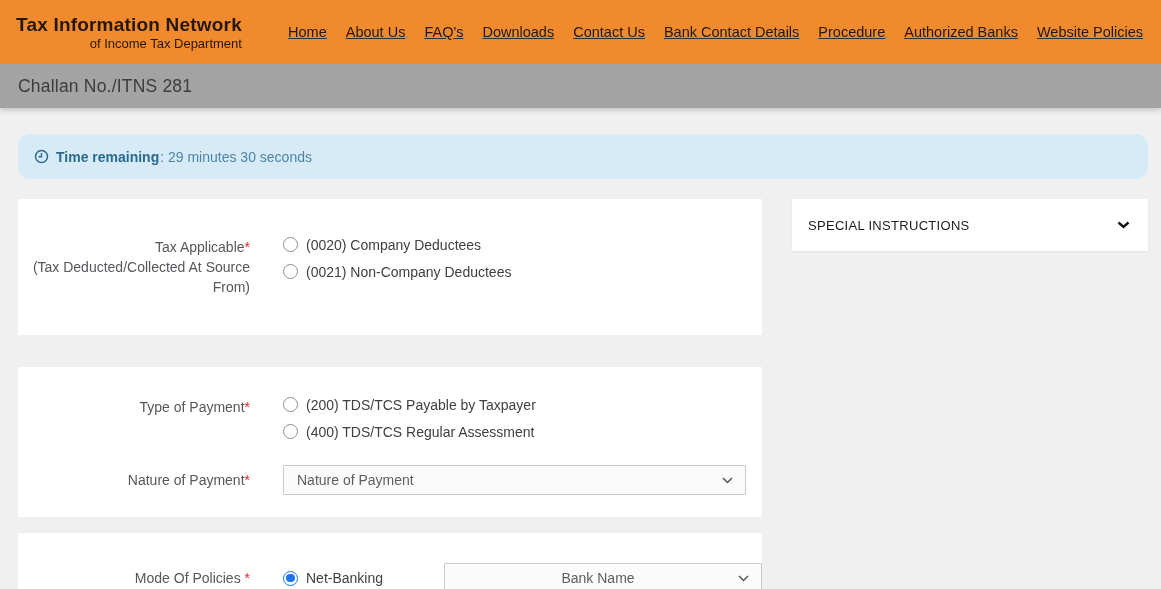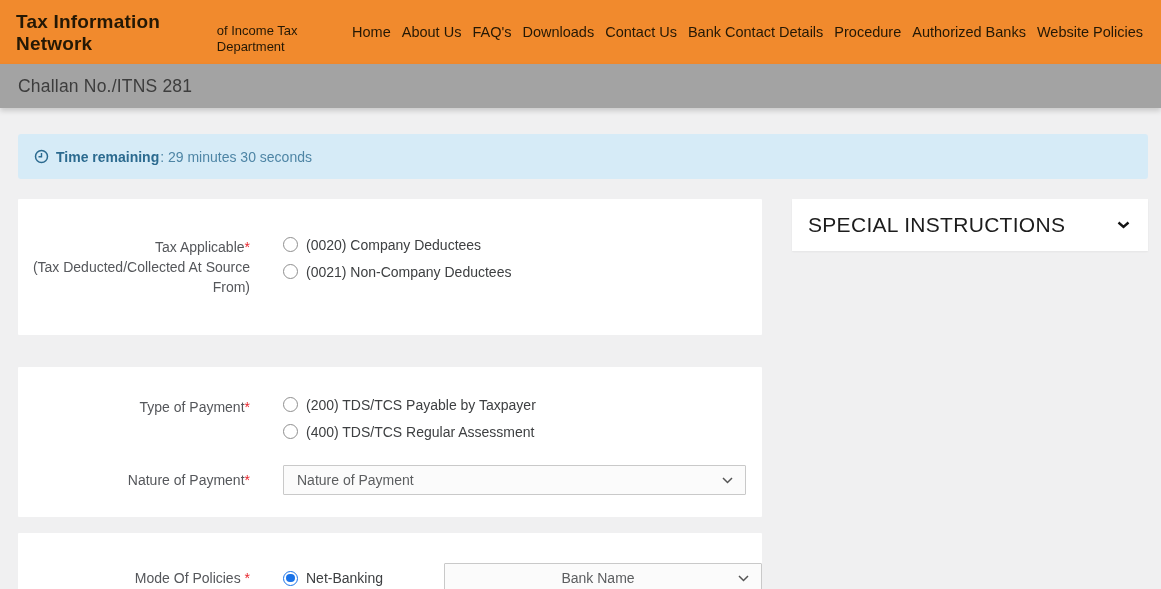--- a/index.html
+++ b/index.html
@@ -9,39 +9,39 @@
     background:#f0f0f1;
     color:#333;
   }
 
   
   .topbar {
     height:64px; background:#f18a2d;
     display:flex; align-items:center;
     padding:0 16px 0 16px;
   }
-  .logo { display:flex; flex-direction:row; align-items:flex-end; margin-top:2px;justify-content:space-between; }
+  .logo { display:flex; flex-direction:column; align-items:flex-end; margin-top:2px;justify-content:space-between; }
   .logo-title { font-size:19px; font-weight:700; color:#241805; line-height:22px; letter-spacing:.2px; }
   .logo-sub   { font-size:13px; color:#241805; line-height:16px; }
-  .nav { display:flex; align-items:center; gap:11px; margin-left:auto; padding-right:2px; }
+  .nav { display:flex; align-items:center; gap:19px; margin-left:auto; padding-right:2px;text-decoration:underline; }
   .nav-item { font-size:14.5px; color:#241805; cursor:pointer; white-space:nowrap; }
 
   
   .title-strip {
     height:44px; background:#a3a3a3; display:flex; align-items:center;
     padding-left:18px; box-shadow:0 3px 5px rgba(0,0,0,.16);
     position:relative; z-index:2;
   }
   .page-title { font-size:17.5px; font-weight:400; color:#3d3d3d; letter-spacing:.2px; }
 
   
   .content { padding:26px 13px 0 18px; }
 
   .alert {
-    width:1130px; height:45px; background:#d6ebf7; border-radius:3px;
+    width:1130px; height:45px; background:#d6ebf7; border-radius:12px;
     display:flex; align-items:center; padding:0 16px; font-size:14px;
   }
   .alert .clock { display:flex; margin-right:7px; color:#2b6a8f; }
   .alert-label { font-weight:700; color:#2b6a8f; }
   .alert-value { color:#4e85a5; margin-left:1px; }
 
   .columns { display:flex; margin-top:20px; align-items:flex-start; }
   .left-col { width:744px; }
   .right-col { width:356px; margin-left:30px; }
 
@@ -77,21 +77,21 @@
   .select-bank   { width:318px; margin-left:61px;text-align:center; }
 
   .mode-row { display:flex; align-items:center; }
 
   
   .panel {
     background:#fff; height:52px; display:flex; align-items:center;
     justify-content:space-between; padding:0 18px 0 16px; cursor:pointer;
     box-shadow:0 1px 2px rgba(0,0,0,.05);
   }
-  .panel-title { font-size:21px; font-weight:500; color:#1c1c1c; letter-spacing:.3px; }
+  .panel-title { font-size:13px; font-weight:500; color:#1c1c1c; letter-spacing:.3px; }
   .panel .chev { display:flex; color:#141414; }
 </style>
 </head>
 <body>
 
 <div class="topbar">
   <div class="logo">
     <div class="logo-title">Tax Information Network</div>
     <div class="logo-sub">of Income Tax Department</div>
   </div>

